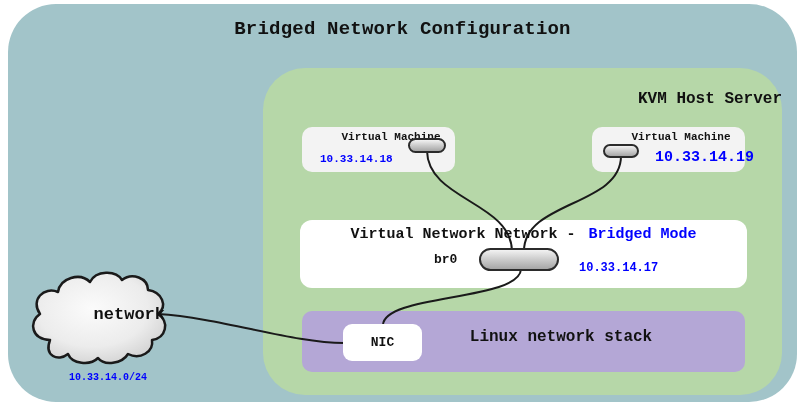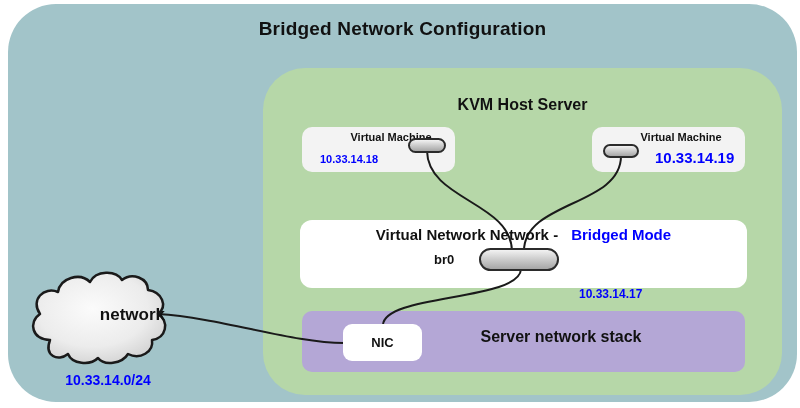--- a/index.html
+++ b/index.html
@@ -1,18 +1,18 @@
 <!DOCTYPE html>
 <html><head>
 <meta charset="utf-8">
 <style>
   html,body{margin:0;padding:0;background:#ffffff;}
   .stage{
     position:relative;width:800px;height:408px;overflow:hidden;
-    font-family:Liberation Sans, sans-serif;
+    font-family:Liberation Mono, monospace;
     background:#ffffff;
   }
   
   .outer-box{
     position:absolute;left:8px;top:4px;width:789px;height:398px;
     background:#a2c4c9;border-radius:48px;z-index:1;
   }
   .host-box{
     position:absolute;left:263px;top:68px;width:519px;height:327px;
     background:#b6d7a8;border-radius:42px;z-index:1;
@@ -43,35 +43,35 @@
     position:absolute;z-index:5;border:2px solid #2b2b2b;border-radius:999px;
     background:linear-gradient(180deg,#f2f2f2 0%,#cfcfcf 45%,#a6a6a6 100%);
     box-sizing:border-box;
   }
   .pill.vm1-pill{left:408px;top:138px;width:38px;height:15px;}
   .pill.vm2-pill{left:603px;top:144px;width:36px;height:14px;}
   .pill.br0-pill{left:479px;top:248px;width:80px;height:23px;}
   
   .txt{position:absolute;z-index:4;font-weight:bold;color:#111;white-space:nowrap;}
   .diagram-title{left:8px;top:18px;width:789px;text-align:center;font-size:19px;letter-spacing:.2px;}
-  .host-title{left:263px;top:96px;width:519px;text-align:center;font-size:16px;}
+  .host-title{left:263px;top:90px;width:519px;text-align:right;font-size:16px;}
   .vm-label{top:131px;width:178px;text-align:center;font-size:11px;}
   .vm-label.l1{left:302px;}
   .vm-label.l2{left:592px;}
   .blue{color:#0000ff;}
   .vm-ip1{left:320px;top:153px;font-size:11px;}
   .vm-ip2{left:655px;top:149px;font-size:15px;}
   .switch-title{left:300px;top:226px;width:447px;text-align:center;font-size:15px;}
   .switch-title .mode{margin-left:13px;text-align:right;}
   .br0-label{left:434px;top:252px;font-size:13px;}
-  .switch-ip{left:579px;top:287px;font-size:12px;}
+  .switch-ip{left:579px;top:261px;font-size:12px;}
   .stack-label{left:302px;top:328px;width:443px;box-sizing:border-box;padding-left:75px;text-align:center;font-size:16px;}
   .nic-label{font-weight:bold;font-size:13px;color:#111;}
   .cloud-label{left:28px;top:305px;width:137px;text-align:right;font-size:17px;}
-  .subnet-label{left:28px;top:372px;width:160px;text-align:center;font-size:14px;}
+  .subnet-label{left:28px;top:372px;width:160px;text-align:center;font-size:10px;}
 </style>
 </head>
 <body>
 
 <div class="stage">
 
   <div class="outer-box"></div>
 
   <div class="host-box"></div>
 
@@ -121,21 +121,21 @@
   <div class="txt vm-label l1">Virtual Machine</div>
   <div class="txt blue vm-ip1">10.33.14.18</div>
 
   <div class="txt vm-label l2">Virtual Machine</div>
   <div class="txt blue vm-ip2">10.33.14.19</div>
 
   <div class="txt switch-title"><span>Virtual Network Network -</span><span class="blue mode">Bridged Mode</span></div>
   <div class="txt br0-label">br0</div>
   <div class="txt blue switch-ip">10.33.14.17</div>
 
-  <div class="txt stack-label">Server network stack</div>
+  <div class="txt stack-label">Linux network stack</div>
   <div class="nic-box">
     <span class="nic-label">NIC</span>
   </div>
 
   <div class="txt cloud-label">network</div>
   <div class="txt blue subnet-label">10.33.14.0/24</div>
 
 </div>
 
 </body></html>

